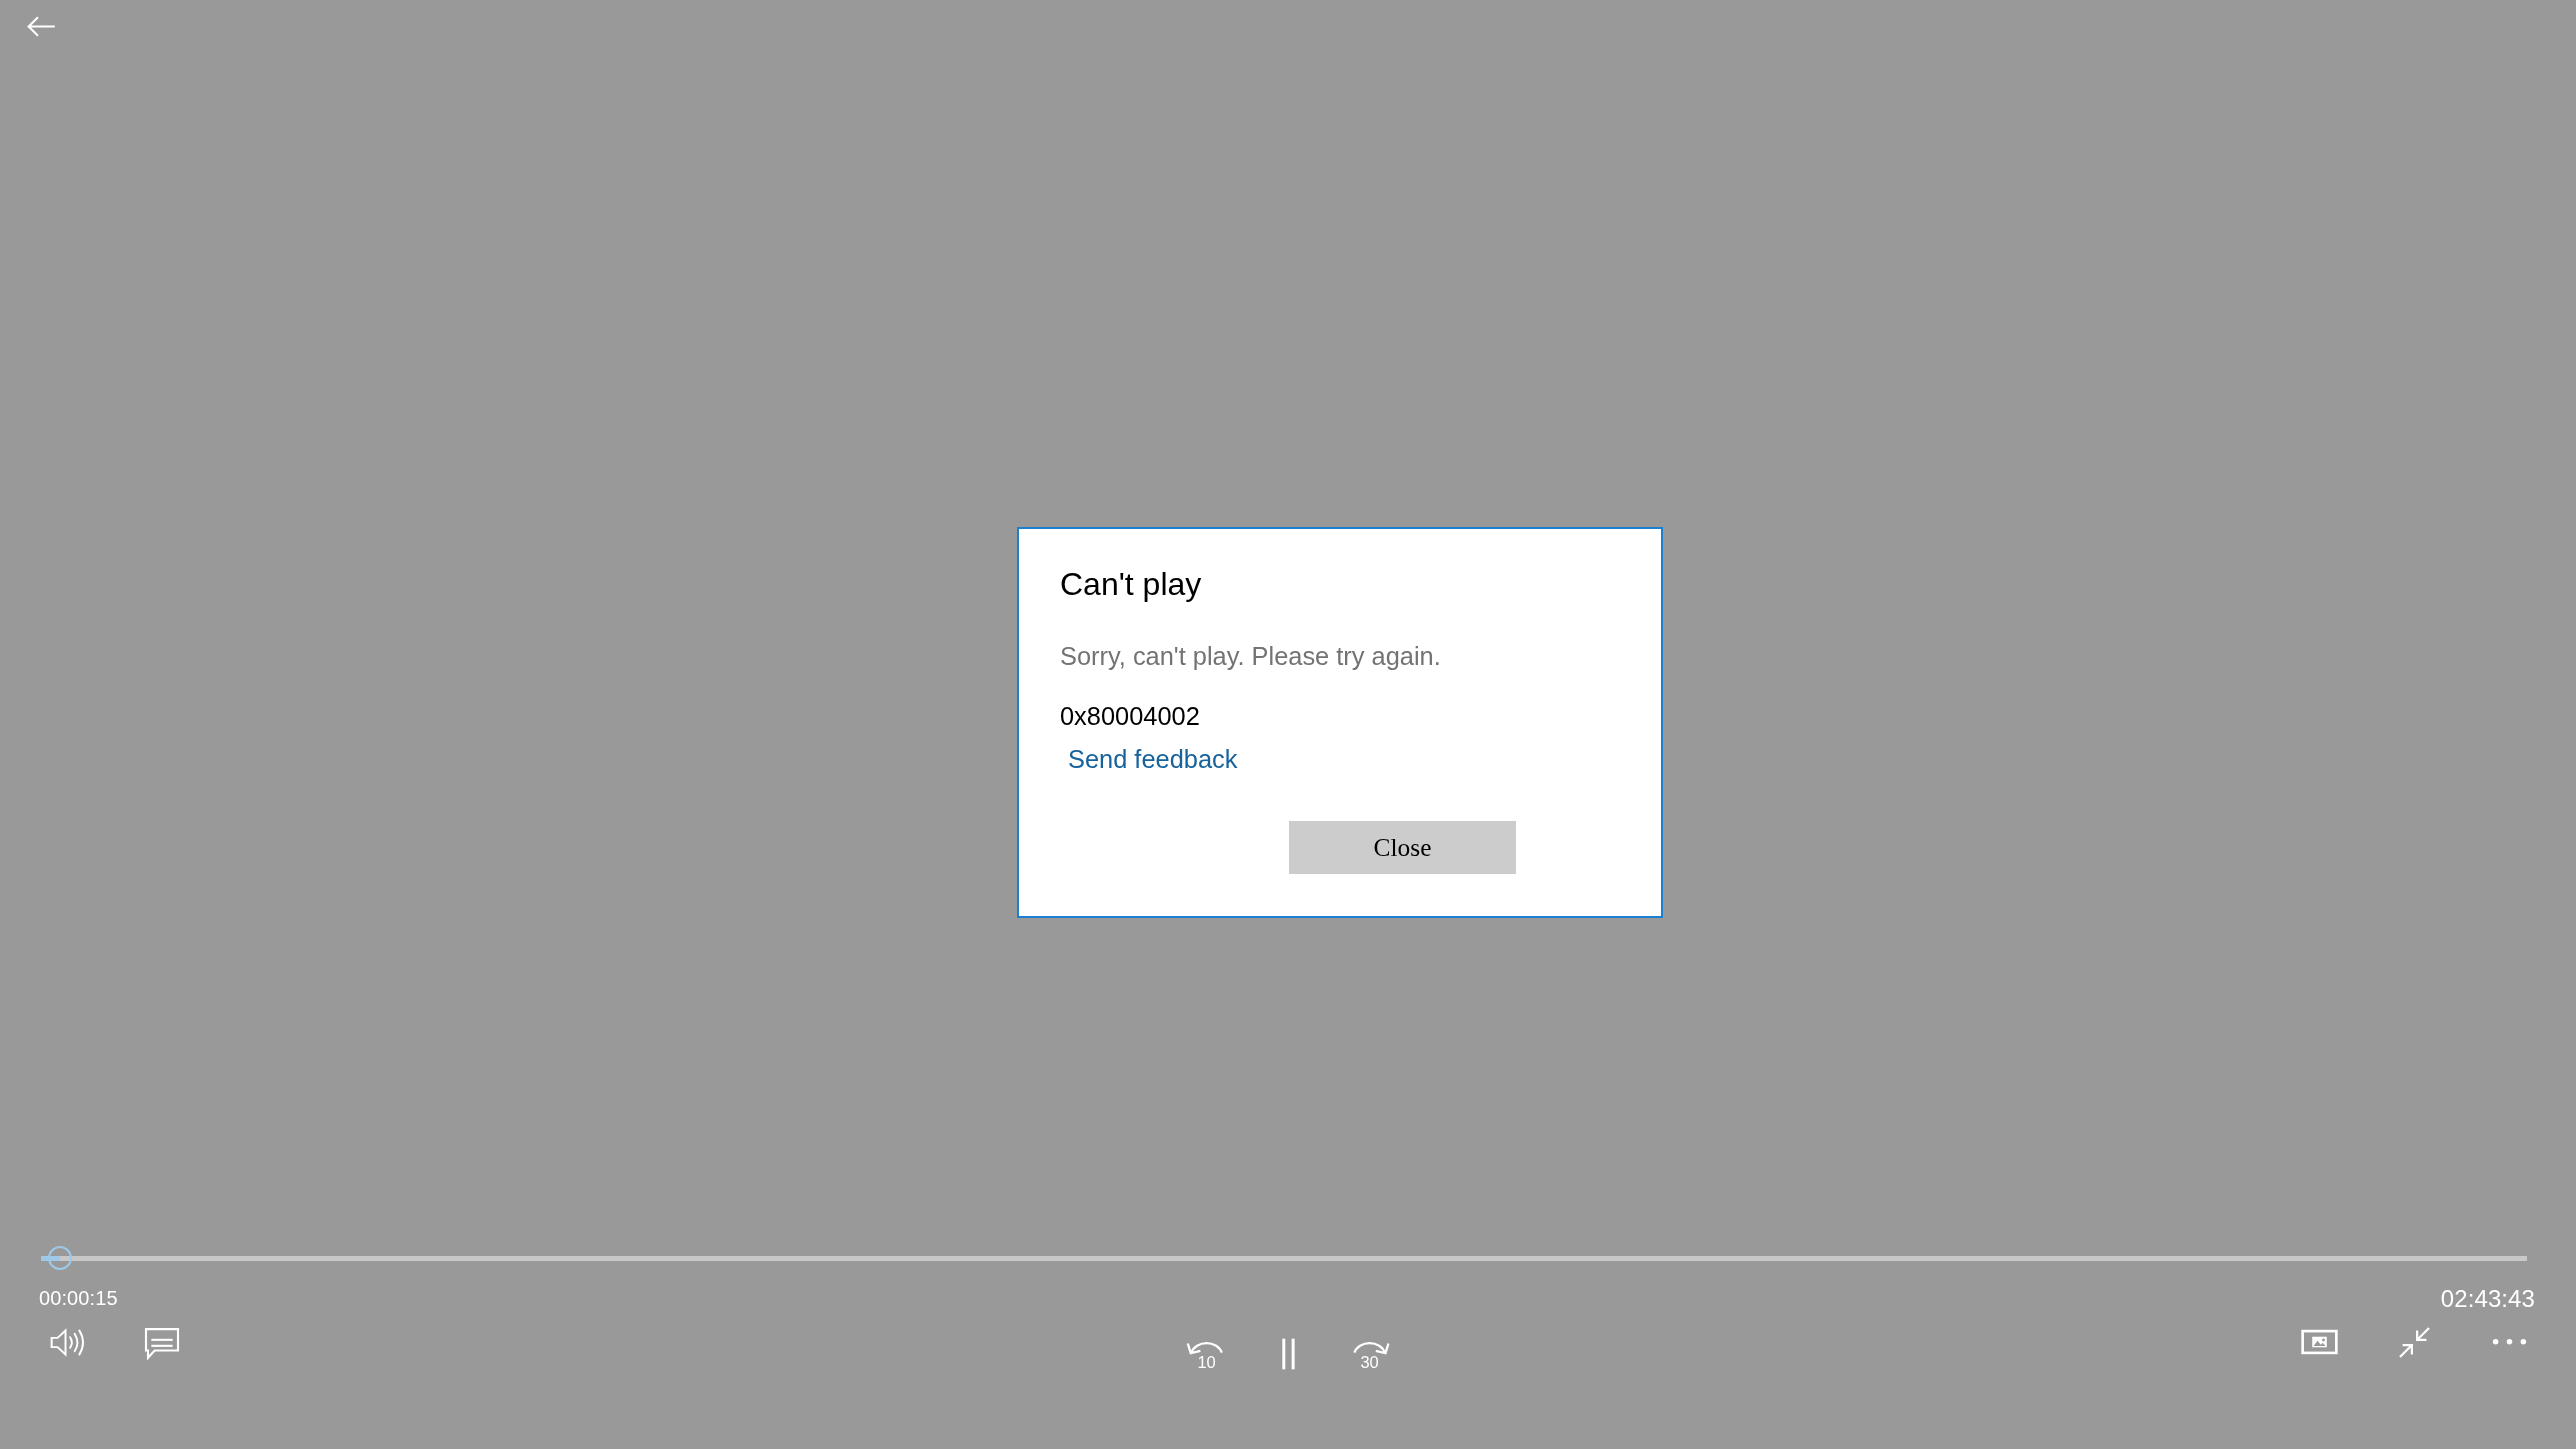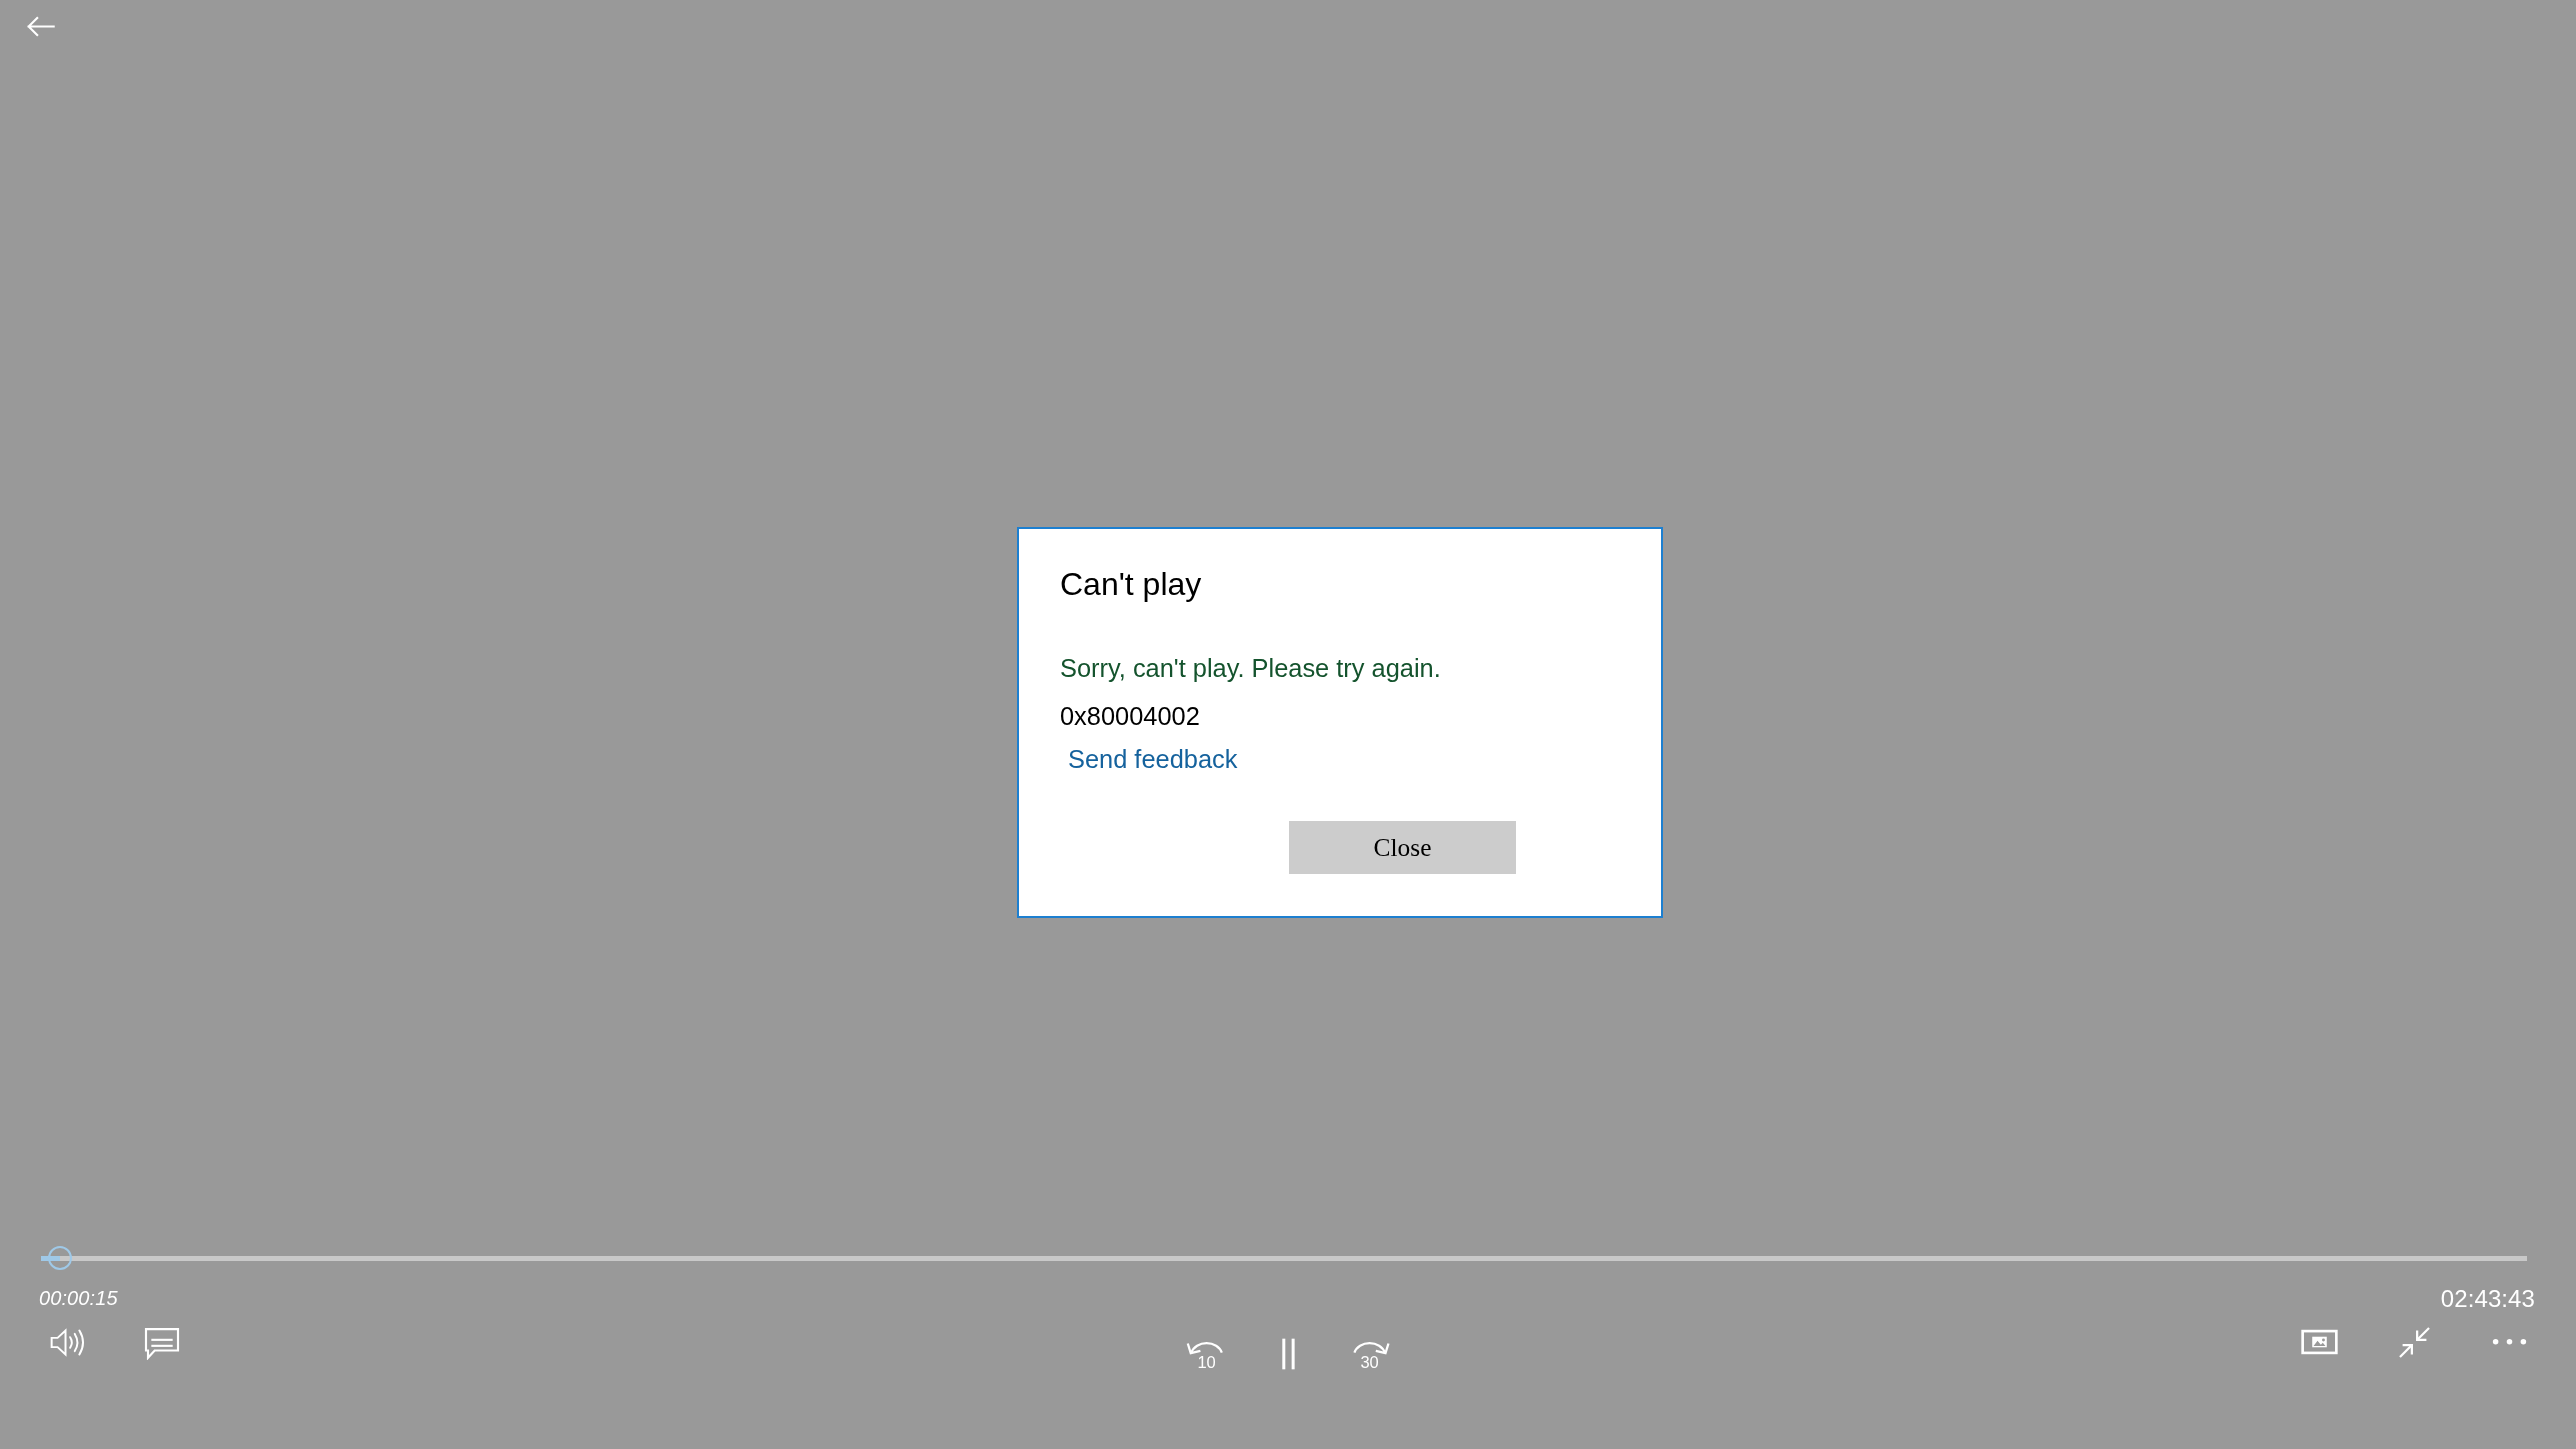--- a/index.html
+++ b/index.html
@@ -102,21 +102,20 @@
   }
   .time-current {
     position: absolute;
     left: 39px;
     top: 0;
     color: #ffffff;
     font-size: 20px;
     letter-spacing: 0.1px;
     line-height: 27px;
     white-space: nowrap;
-    font-style: italic;
   }
   .time-total {
     position: absolute;
     right: 41px;
     top: 0;
     color: #ffffff;
     font-size: 24px;
     letter-spacing: 0.1px;
     line-height: 27px;
     white-space: nowrap;
@@ -190,24 +189,23 @@
     font-size: 32px;
     color: #000000;
     line-height: 37px;
     white-space: nowrap;
   }
   .dialog-message {
     position: absolute;
     left: 41px;
     top: 111px;
     font-size: 25.4px;
-    color: #14532d;
+    color: #737373;
     line-height: 32px;
     white-space: nowrap;
-    margin-top: 12px;
   }
   .dialog-errorcode {
     position: absolute;
     left: 41px;
     top: 171px;
     font-size: 25.4px;
     color: #000000;
     line-height: 32px;
     white-space: nowrap;
     text-align: right;

